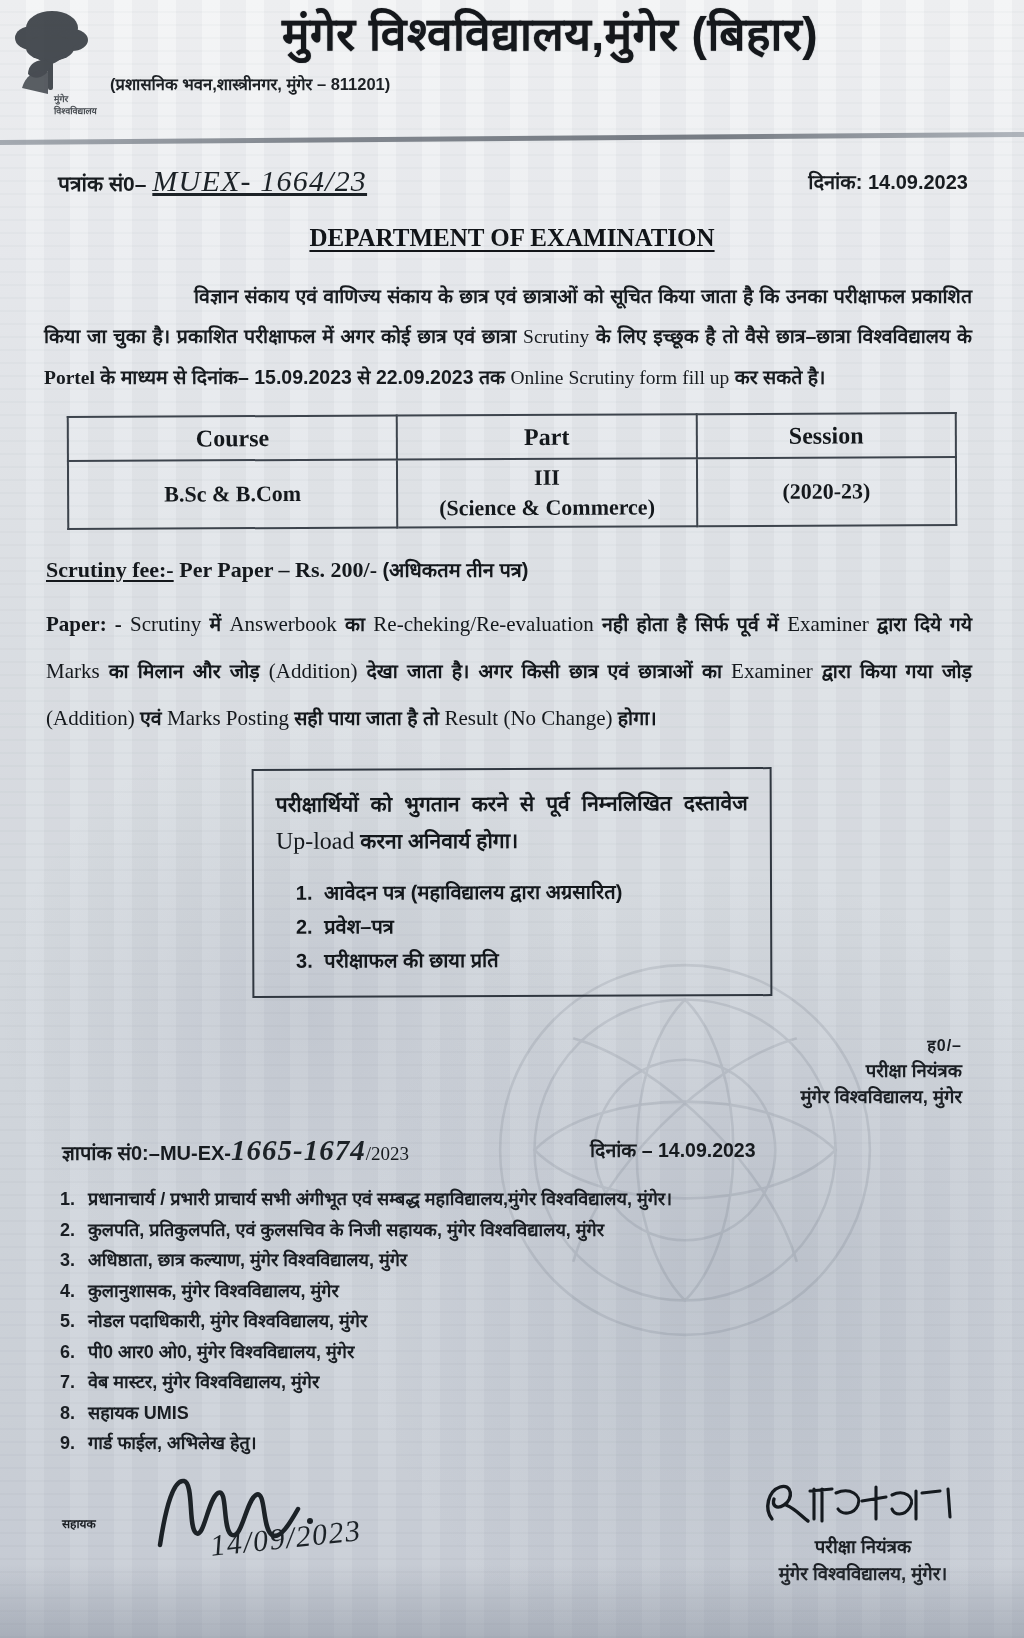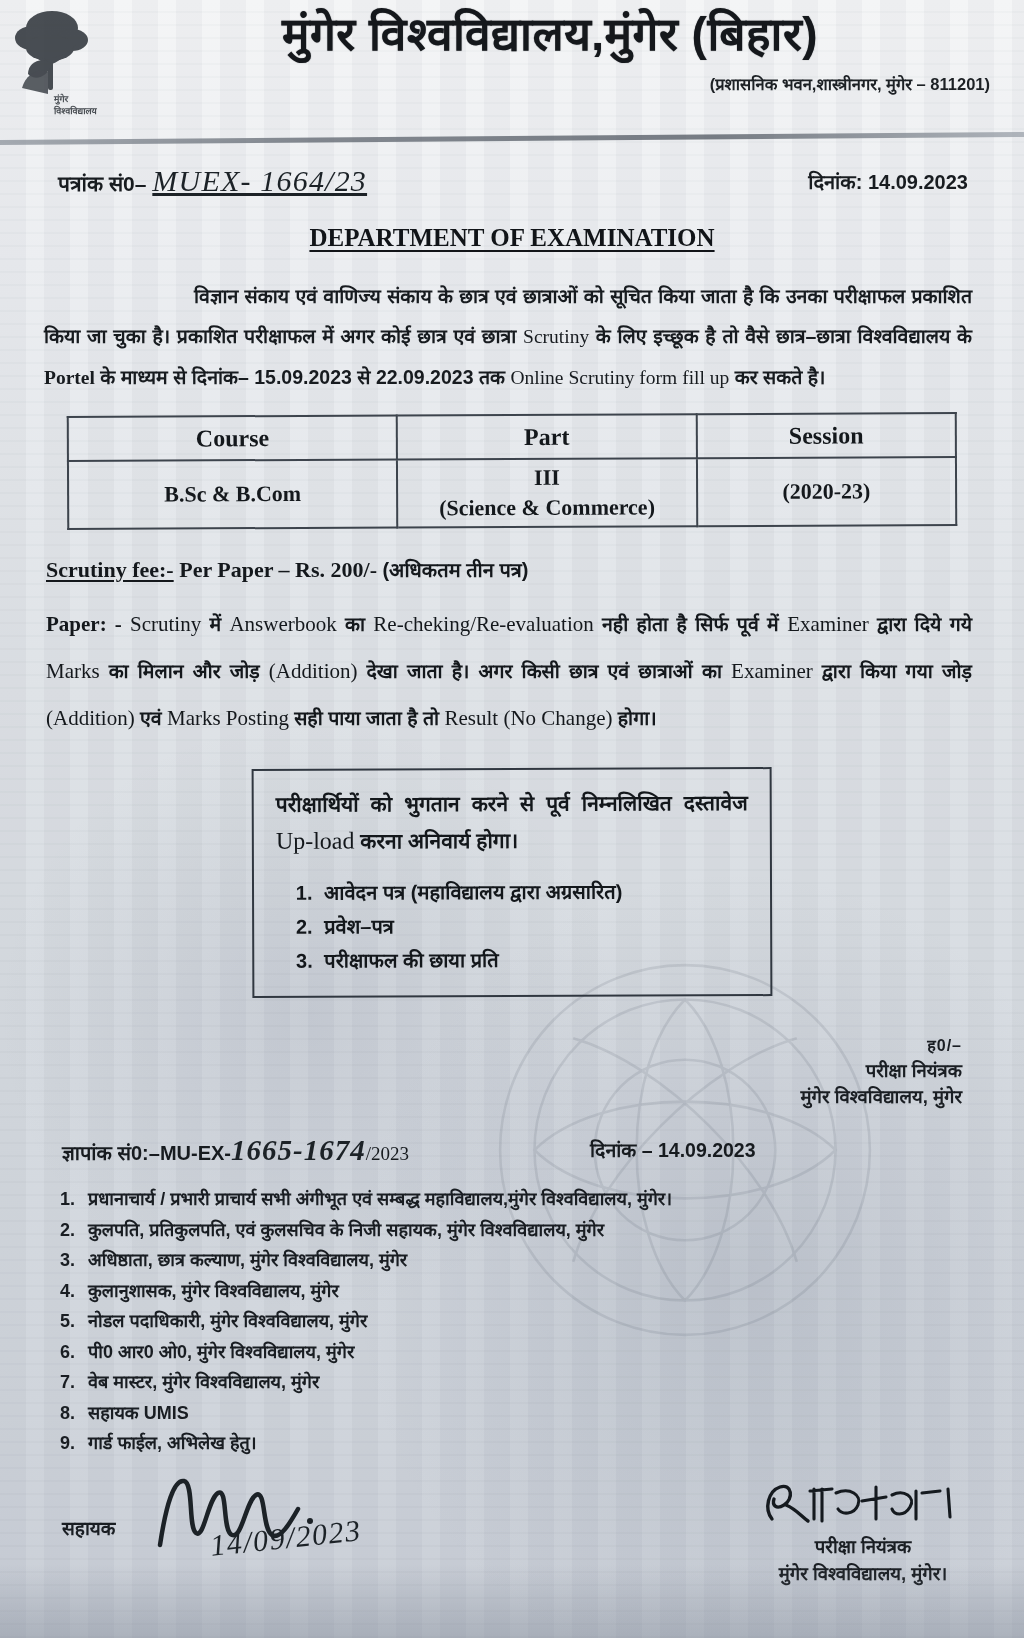--- a/index.html
+++ b/index.html
@@ -55,21 +55,21 @@
   .univ-title {
     position: absolute; left: 110px; top: 1px; width: 880px;
     text-align: center;
     font-family: "Liberation Sans", sans-serif;
     font-size: 46px; font-weight: 700; letter-spacing: .5px;
     color: #15181c;
     text-shadow: 0 0 1px rgba(20,24,30,.55);
   }
   .univ-addr {
     position: absolute; left: 110px; top: 72px; width: 880px;
-    text-align: right;
+    text-align: left;
     font-family: "Liberation Sans", sans-serif;
     font-size: 16.5px; font-weight: 600; color: #1d2126;
   }
   .hr-rule {
     position: absolute; left: 0; top: 136px; width: 1024px; height: 5px;
     background: linear-gradient(90deg, #8d959f 0%, #5c646f 30%, #4e5661 70%, #9aa2ac 100%);
     opacity: .75;
     transform: rotate(-0.45deg);
   }
 
@@ -224,21 +224,21 @@
     font-family: "Liberation Sans", sans-serif;
     font-size: 18px; font-weight: 600; color: #191d23;
   }
   ol.distrib li { line-height: 30.5px; padding-left: 8px; }
 
   
   .bottom { position: relative; height: 200px; }
   .sahayak {
     position: absolute; left: 62px; top: 56px;
     font-family: "Liberation Sans", sans-serif;
-    font-size: 19px; font-weight: 600; color: #1a1e24;
+    font-size: 12px; font-weight: 600; color: #1a1e24;
   }
   .ink-sign {
     position: absolute; left: 150px; top: 6px;
     width: 230px; height: 92px;
   }
   .ink-date {
     position: absolute; left: 210px; top: 62px;
     font-family: "Liberation Serif", serif;
     font-size: 30px; font-style: italic; letter-spacing: 1.5px;
     color: #1b2228;

